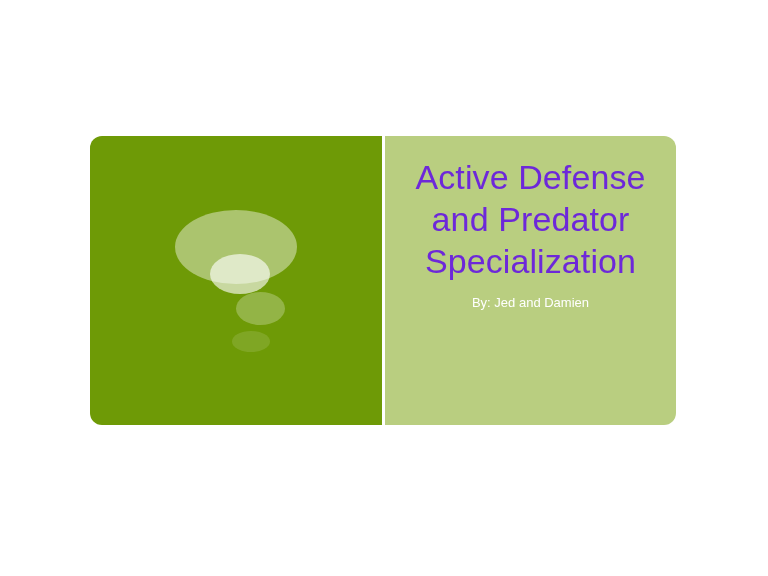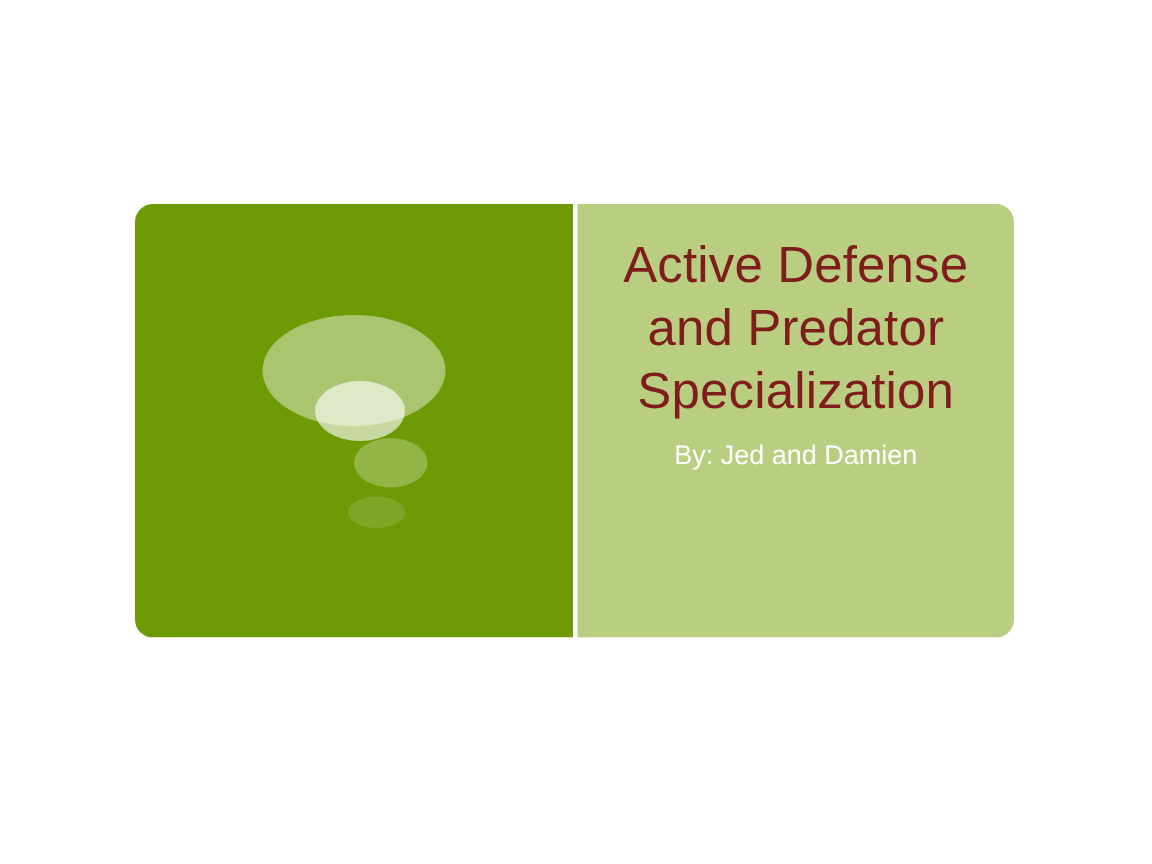--- a/index.html
+++ b/index.html
@@ -103,32 +103,32 @@
     padding-top: 20px;
     box-sizing: border-box;
   }
 
   #slide-title {
     width: 100%;
     margin: 0;
     padding: 0 10px;
     box-sizing: border-box;
     text-align: center;
-    color: #7f1d1d;
+    color: #6d28d9;
     font-size: 34px;
     font-weight: 400;
     line-height: 42px;
     letter-spacing: 0.1px;
   }
 
   #slide-subtitle {
     margin: 12px 0 0 0;
     text-align: center;
     color: #ffffff;
-    font-size: 18px;
+    font-size: 13px;
     font-weight: 400;
     line-height: 18px;
   }
 </style>
 </head>
 <body>
 
 <div id="slide-canvas">
 
   <div id="title-card">

